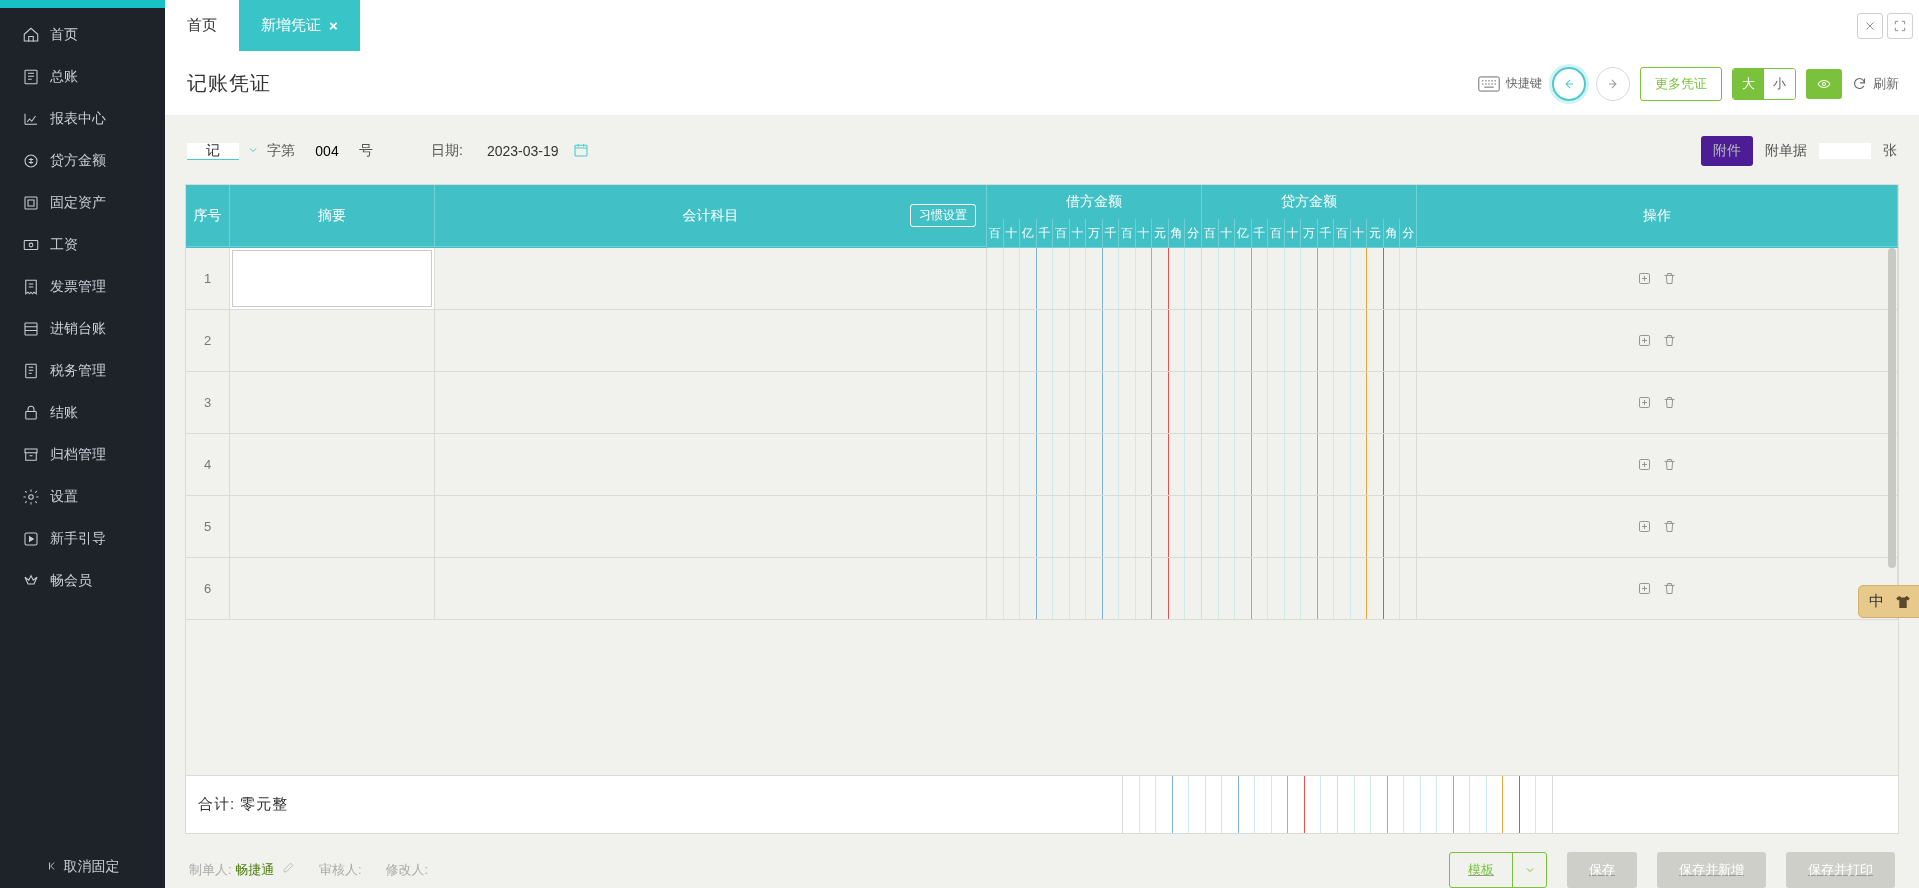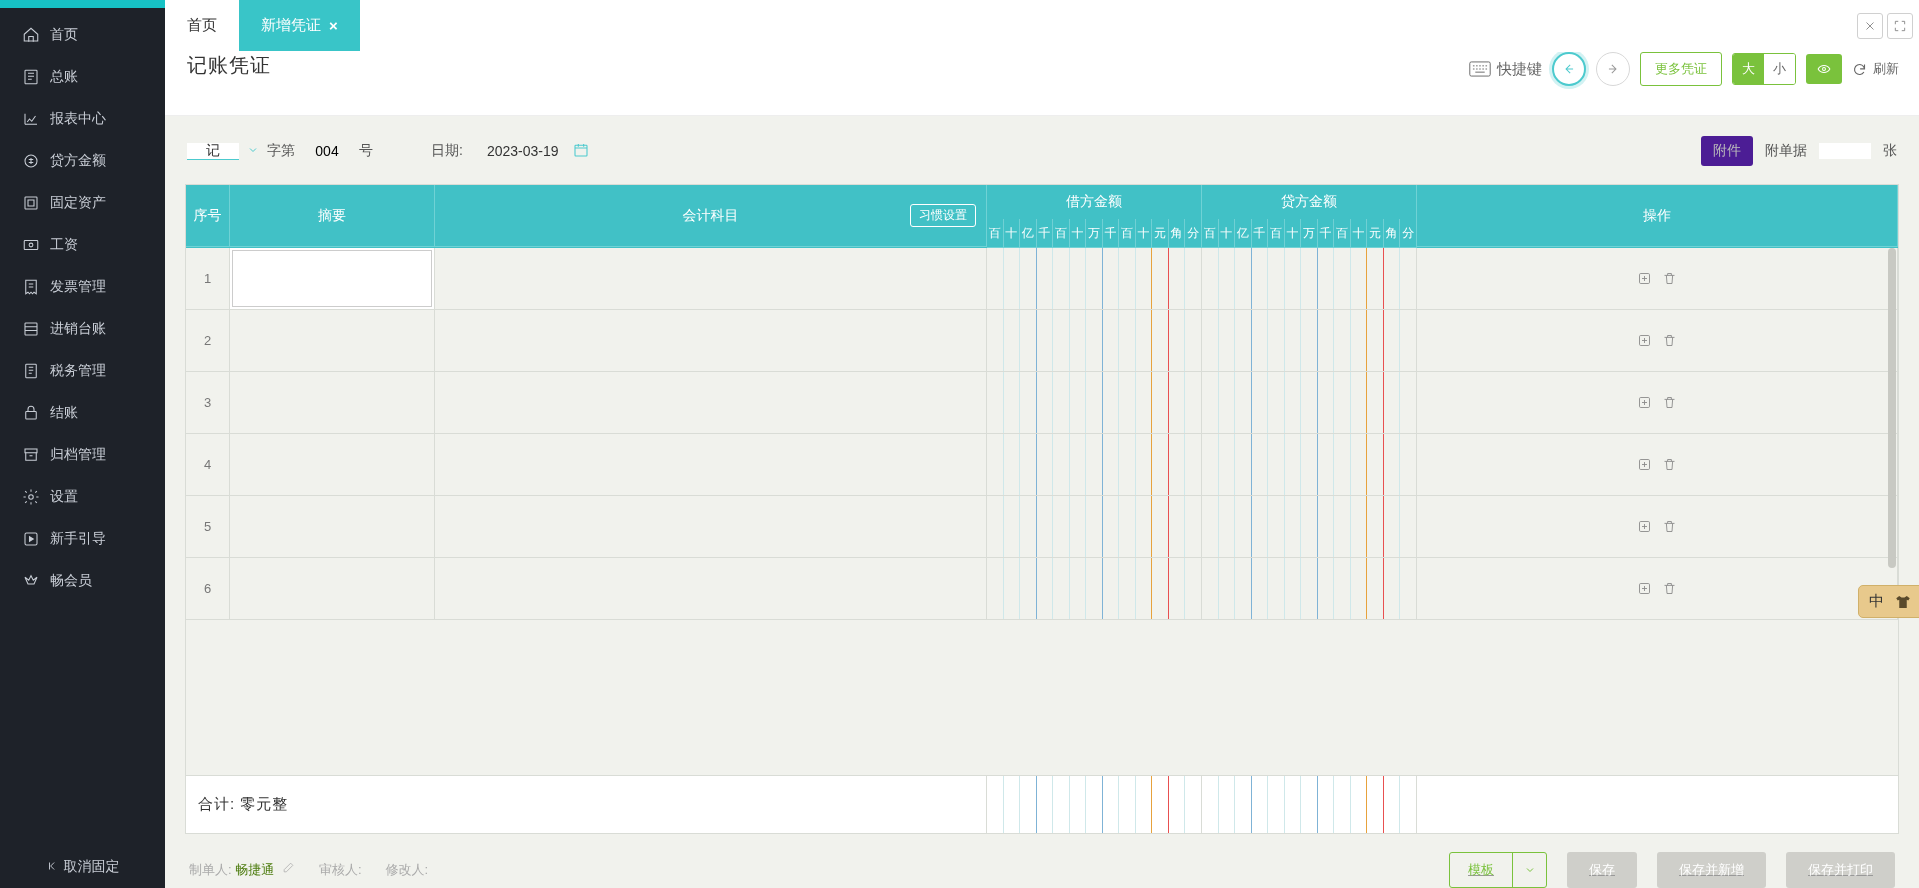--- a/index.html
+++ b/index.html
@@ -22,24 +22,24 @@
   .tabsbar { height:52px; background:#fff; display:flex; align-items:stretch; position:relative; border-bottom:1px solid #fff;}
   .tab { display:flex; align-items:center; padding:0 22px; font-size:15px; color:#333; cursor:pointer; position:relative;}
   .tab.home::after { content:""; position:absolute; bottom:10px; left:22px; right:22px; height:2px; background:transparent;}
   .tab.active { background:#39c5c8; color:#fff; }
   .tab .x { margin-left:8px; font-weight:bold; cursor:pointer;}
   .tabs-right { margin-left:auto; display:flex; align-items:center; gap:4px; padding-right:6px;}
   .sqbtn { width:26px; height:26px; border:1px solid #d0d0d0; border-radius:3px; display:flex; align-items:center; justify-content:center; cursor:pointer; background:#fff;}
   .sqbtn svg { width:14px; height:14px; stroke:#888; fill:none; stroke-width:1.6;}
 
   
-  .titlebar { height:64px; background:#fff; display:flex; align-items:flex-start; padding:0 20px 0 22px; border-bottom:1px solid #eee;gap:26px;}
+  .titlebar { height:64px; background:#fff; display:flex; align-items:center; padding:0 20px 0 22px; border-bottom:1px solid #eee;gap:26px;}
   .titlebar h1 { font-size:20px; font-weight:500; letter-spacing:1px;}
   .title-tools { margin-left:auto; display:flex; align-items:center; gap:10px;}
-  .kbchip { display:flex; align-items:center; gap:6px; color:#666; cursor:pointer; font-size:15px;}
+  .kbchip { display:flex; align-items:center; gap:6px; color:#666; cursor:pointer; font-size:12px;}
   .kbchip svg { width:22px; height:16px; stroke:#666; fill:none; stroke-width:1.2;}
   .circ { width:34px; height:34px; border-radius:50%; border:1px solid #d8d8d8; display:flex; align-items:center; justify-content:center; cursor:pointer; background:#fff;}
   .circ.active { border:2px solid #4ccace; box-shadow:0 0 0 3px rgba(76,202,206,0.25);}
   .circ svg { width:16px; height:14px; stroke:#999; fill:none; stroke-width:1.8;}
   .circ.active svg { stroke:#4ccace;}
   .btn-outline-green { border:1px solid #7ac23c; color:#7ac23c; background:#fff; border-radius:3px; padding:7px 14px; cursor:pointer; font-size:13px;}
   .sizetoggle { display:flex; border-radius:3px; overflow:hidden; border:1px solid #7ac23c;}
   .sizetoggle span { padding:6px 9px; font-size:13px; cursor:pointer;}
   .sizetoggle .on { background:#7ac23c; color:#fff;}
   .sizetoggle .off { background:#fff; color:#666;}
@@ -87,21 +87,21 @@
   .sum-input { width:100%; height:100%; border:1px solid #ccc; resize:none; font-family:inherit; font-size:13px; padding:6px; outline:none;}
   .amount-grid { width:100%; height:100%; display:flex;}
   .amount-grid .cell { flex:1; border-right:1px solid #cfe8ea;}
   .amount-grid .cell.b3 { border-right-color:#7fb3d6;}
   .amount-grid .cell.y { border-right-color:#e7a23c;}
   .amount-grid .cell.r { border-right-color:#e85050;}
   .amount-grid .cell:last-child{border-right:none;}
   .ops { gap:10px; color:#888;}
   .ops svg { width:15px; height:15px; stroke:#888; fill:none; stroke-width:1.4; cursor:pointer;}
   .totalrow { display:flex; height:58px; background:#fff; border-top:1px solid #d9dcd6;}
-  .totalrow .lab { width:801px; display:flex; align-items:center; padding-left:12px; border-right:1px solid #d9dcd6; font-size:15px; letter-spacing:1px;}
+  .totalrow .lab { width:937px; display:flex; align-items:center; padding-left:12px; border-right:1px solid #d9dcd6; font-size:15px; letter-spacing:1px;}
   .totalrow .amt { width:215px; border-right:1px solid #d9dcd6;}
   .totalrow .ops { flex:1;}
 
   
   .vfooter { display:flex; align-items:center; padding:18px 4px 0 4px; color:#999; font-size:13px; gap:24px;}
   .vfooter .label { color:#aaa;}
   .vfooter .val { color:#4d7c0f;}
   .vfooter .pen { width:13px; height:13px; stroke:#aaa; fill:none; stroke-width:1.4; margin-left:4px; cursor:pointer;}
   .vfooter .actions { margin-left:auto; display:flex; gap:20px;text-decoration:underline;}
   .split-btn { display:flex; border:1px solid #7ac23c; border-radius:3px; overflow:hidden;}

